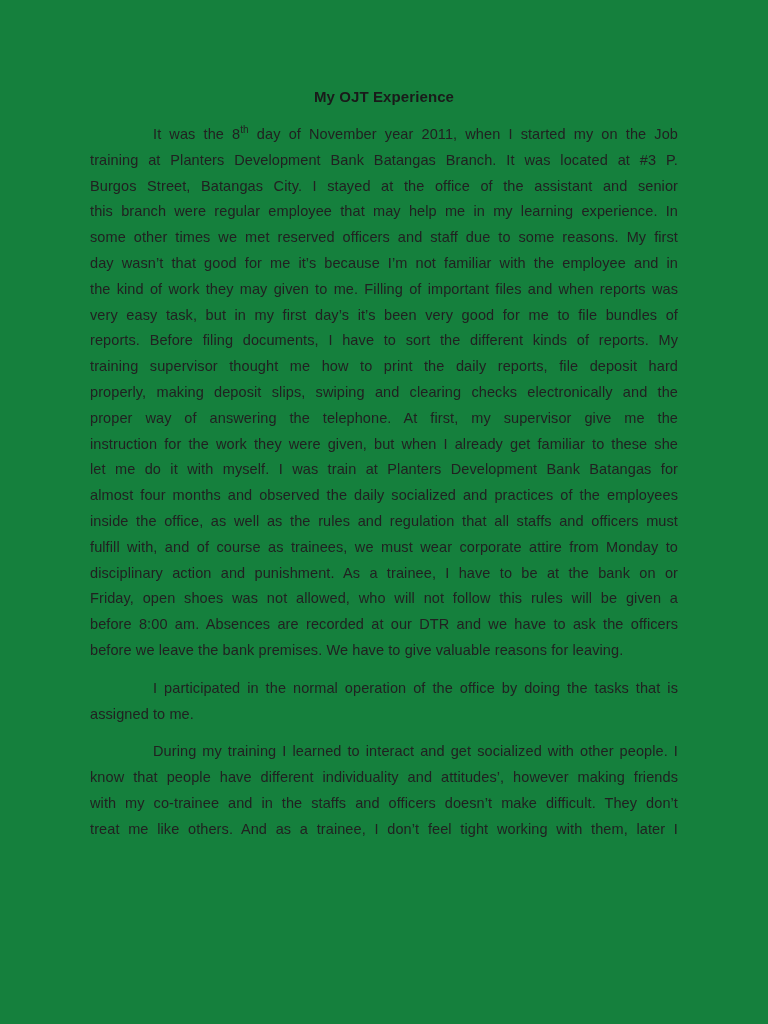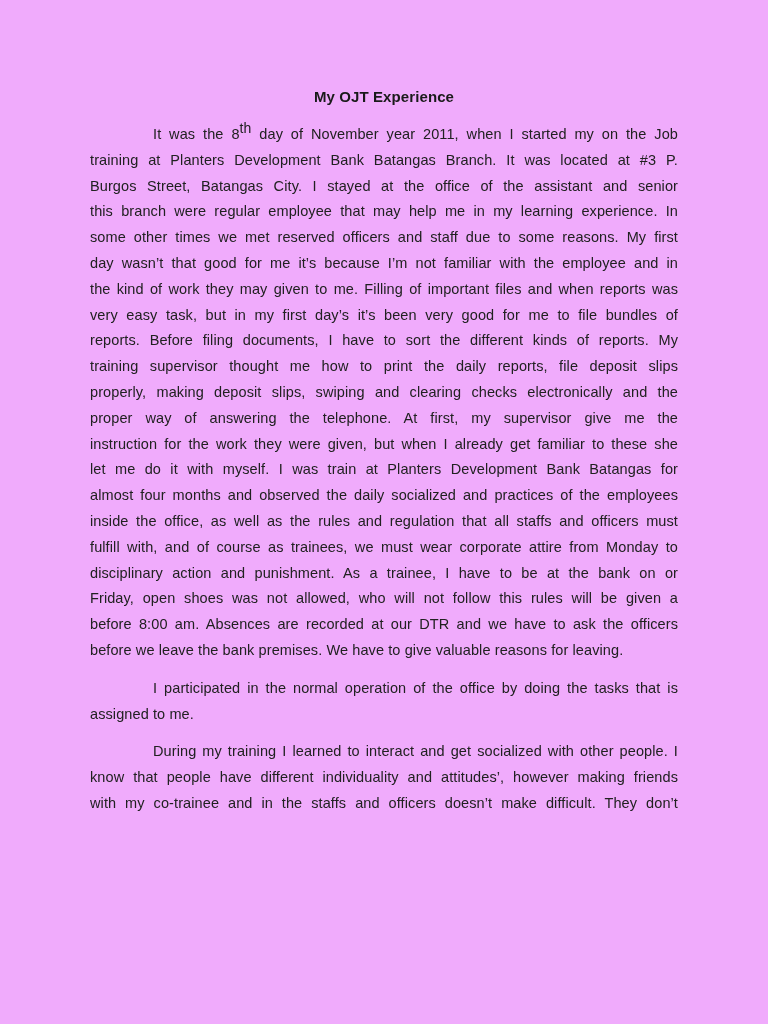--- a/index.html
+++ b/index.html
@@ -4,21 +4,21 @@
 <style>
   html, body {
     margin: 0;
     padding: 0;
     background: #ffffff;
   }
   .page {
     position: relative;
     width: 768px;
     height: 1024px;
-    background: #f0abfc;
+    background: #15803d;
     overflow: hidden;
     font-family: "Liberation Sans", "DejaVu Sans", sans-serif;
   }
   .content {
     position: absolute;
     left: 90px;
     top: 84px;
     width: 588px;
     color: #212121;
     font-size: 14.5px;
@@ -42,21 +42,21 @@
     -moz-text-align-last: justify;
   }
   .line.left-last {
     text-align-last: left;
     -moz-text-align-last: left;
   }
   .line.indent {
     text-indent: 63px;
   }
   sup {
-    font-size: 14px;
+    font-size: 10px;
     line-height: 0;
     vertical-align: super;
   }
 </style>
 </head>
 <body>
 
 <div class="page">
   <div class="content">
     <div class="doc-title">My OJT Experience</div>
@@ -64,37 +64,38 @@
         <div class="para">
           <div class="line indent">It was the 8<sup>th</sup> day of November year 2011, when I started my on the Job</div>
           <div class="line">training at Planters Development Bank Batangas Branch. It was located at #3 P.</div>
           <div class="line">Burgos Street, Batangas City. I stayed at the office of the assistant and senior</div>
           <div class="line">this branch were regular employee that may help me in my learning experience. In</div>
           <div class="line">some other times we met reserved officers and staff due to some reasons.  My first</div>
           <div class="line">day wasn’t that good for me it’s because I’m not familiar with the employee and in</div>
           <div class="line">the kind of work they may given to me. Filling of important files and when reports was</div>
           <div class="line">very easy task, but in my first day’s it’s been very good for me to file bundles of</div>
           <div class="line">reports. Before filing documents, I have to sort the different kinds of reports.  My</div>
-          <div class="line">training supervisor thought me how to print the daily reports, file deposit slips</div>
+          <div class="line">training supervisor thought me how to print the daily reports, file deposit hard</div>
           <div class="line">properly, making deposit slips, swiping and clearing checks electronically and the</div>
           <div class="line">proper way of answering the telephone. At first, my supervisor give me the</div>
           <div class="line">instruction for the work they were given, but when I already get familiar to these she</div>
           <div class="line">let me do it with myself. I was train at Planters Development Bank Batangas for</div>
           <div class="line">almost four months and observed the daily socialized and practices of the employees</div>
           <div class="line">inside the office, as well as the rules and regulation that all staffs and officers must</div>
           <div class="line">fulfill with, and of course as trainees, we must wear corporate attire from Monday to</div>
           <div class="line">disciplinary action and punishment. As a trainee, I have to be at the bank on or</div>
           <div class="line">Friday, open shoes was not allowed, who will not follow this rules will be given a</div>
           <div class="line">before 8:00 am. Absences are recorded at our DTR and we have to ask the officers</div>
           <div class="line left-last">before we leave the bank premises. We have to give valuable reasons for leaving.</div>
         </div>
         <div class="para">
           <div class="line indent">I participated in the normal operation of the office by doing the tasks that is</div>
           <div class="line left-last">assigned to me.</div>
         </div>
         <div class="para">
           <div class="line indent">During my training I learned to interact and get socialized with other people. I</div>
           <div class="line">know that people have different individuality and attitudes’, however making friends</div>
           <div class="line">with my co-trainee and in the staffs and officers doesn’t make difficult. They don’t</div>
+          <div class="line">treat me like others. And as a trainee, I don’t feel tight working with them, later I</div>
         </div>
       </div>
   </div>
 </div>
 
 </body></html>

